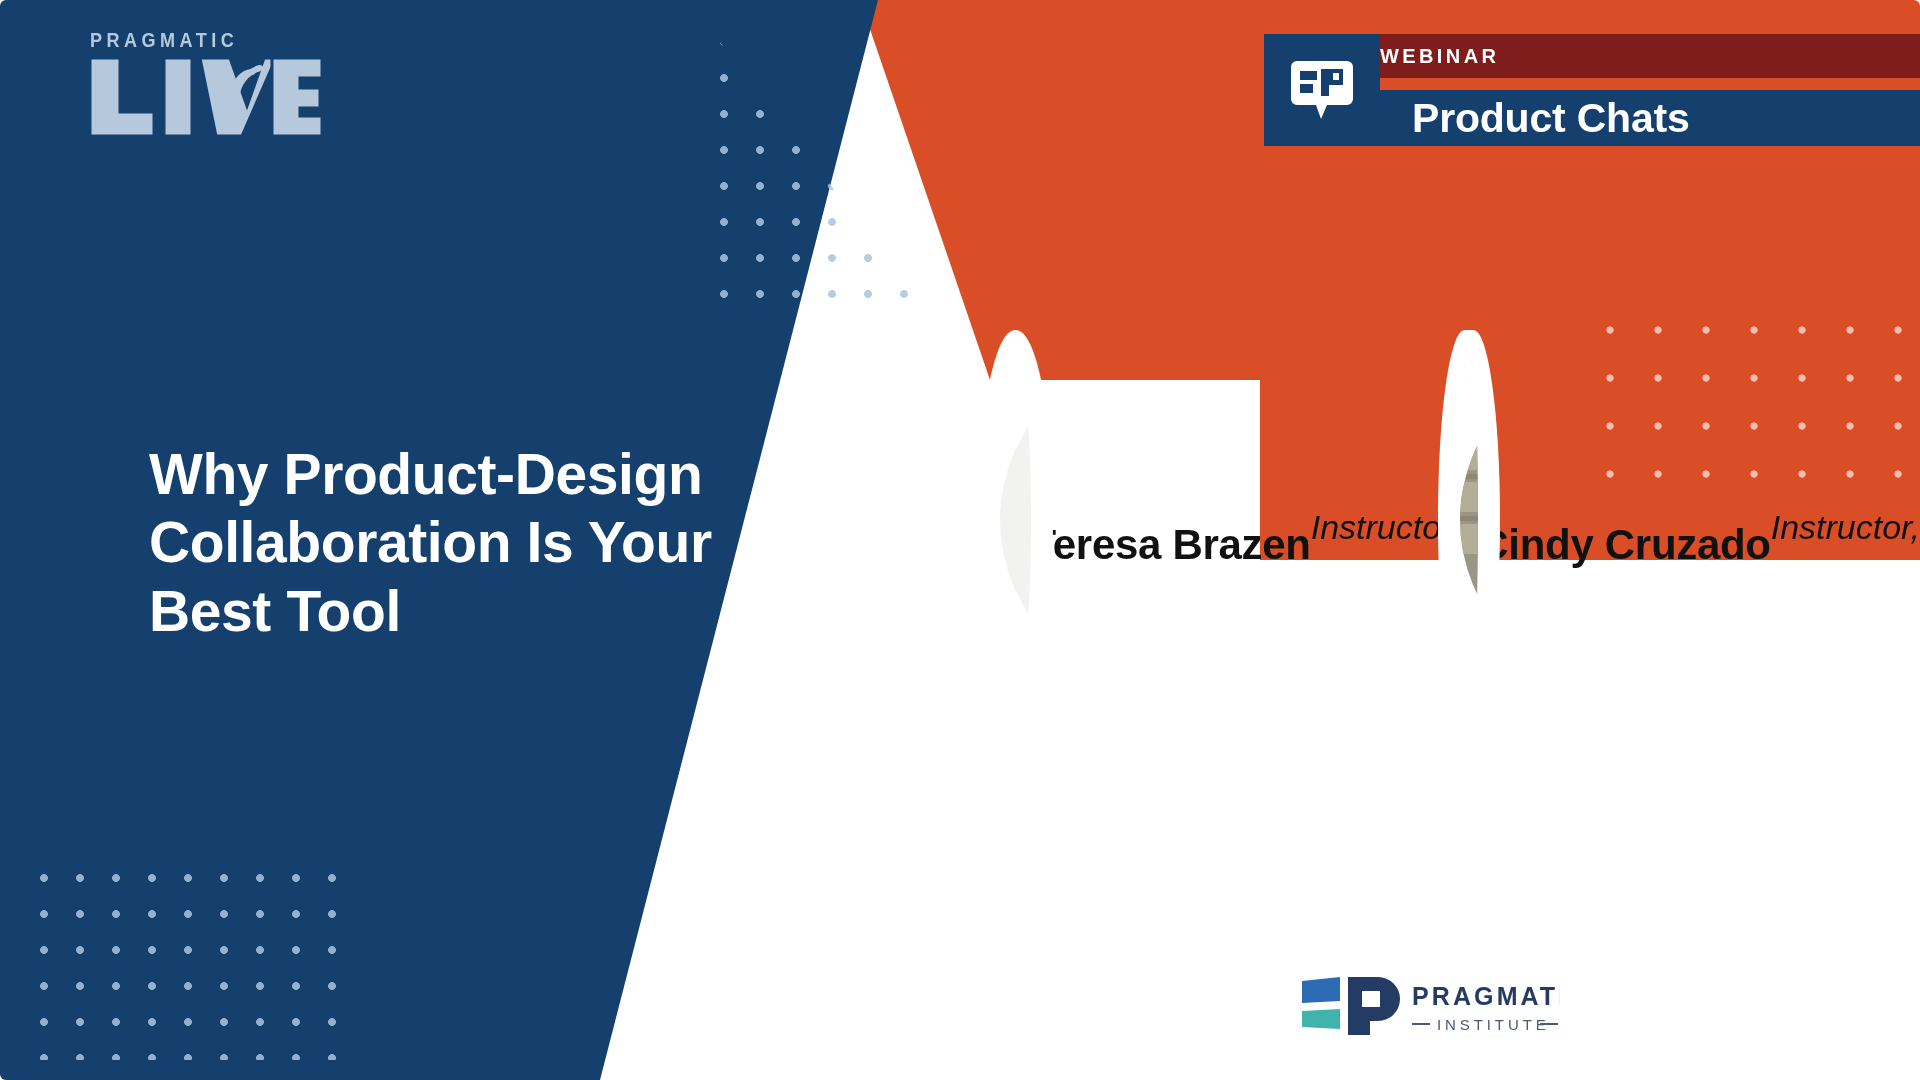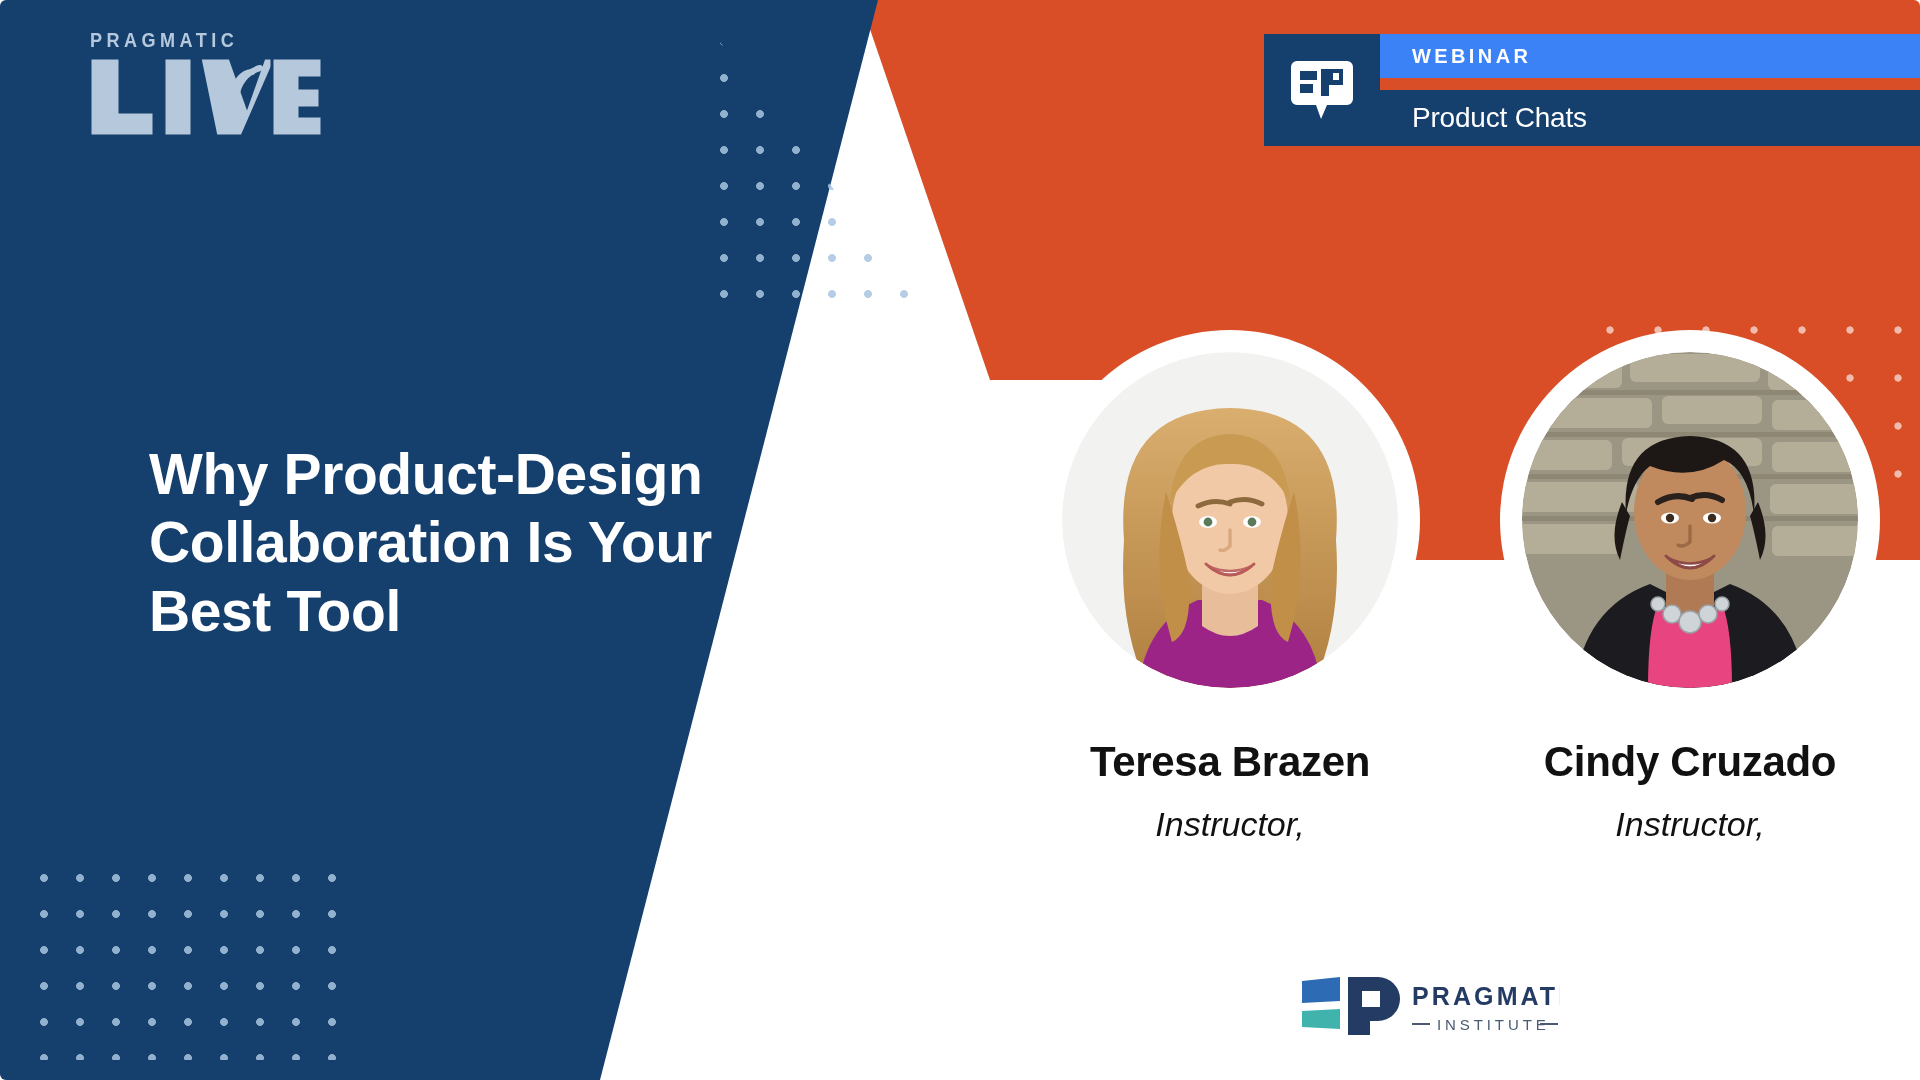--- a/index.html
+++ b/index.html
@@ -66,34 +66,34 @@
   }
 
   
   .badge-wrap{ position:absolute; right:0; top:34px; height:112px; display:flex; align-items:stretch; }
   .badge-icon{
     width:116px; height:112px; background:#15406e;
     display:flex; align-items:center; justify-content:center;
   }
   .badge-texts{ display:flex; flex-direction:column; width:540px; }
   .badge-webinar{
-    background:#3b82f6; height:44px;
-    display:flex; align-items:center; padding-left:32px;
+    background:#7f1d1d; height:44px;
+    display:flex; align-items:center; 
     color:#ffffff; font-weight:bold; font-size:20px; letter-spacing:3.4px;
   }
   .badge-spacer{ height:12px; background:transparent; }
   .badge-chats{
     background:#15406e; flex:1;
     display:flex; align-items:center; padding-left:32px;
-    color:#ffffff; font-weight:normal; font-size:28px; letter-spacing:-0.2px;
+    color:#ffffff; font-weight:bold; font-size:41px; letter-spacing:-0.2px;
   }
 
   
   .speakers{ position:absolute; left:1000px; top:352px; width:920px; display:flex; }
-  .speaker{ width:460px; display:flex; flex-direction:column; align-items:center; }
+  .speaker{ width:460px; display:flex; flex-direction:row; align-items:center; }
   .avatar{
     width:336px; height:336px; border-radius:50%;
     overflow:hidden; background:#ffffff;
     box-shadow:0 0 0 22px #ffffff;
     position:relative;
   }
   .avatar svg{ display:block; width:336px; height:336px; }
   .sp-name{
     margin-top:50px; font-size:42px; font-weight:bold; color:#111111;
     letter-spacing:-0.3px; white-space:nowrap;

